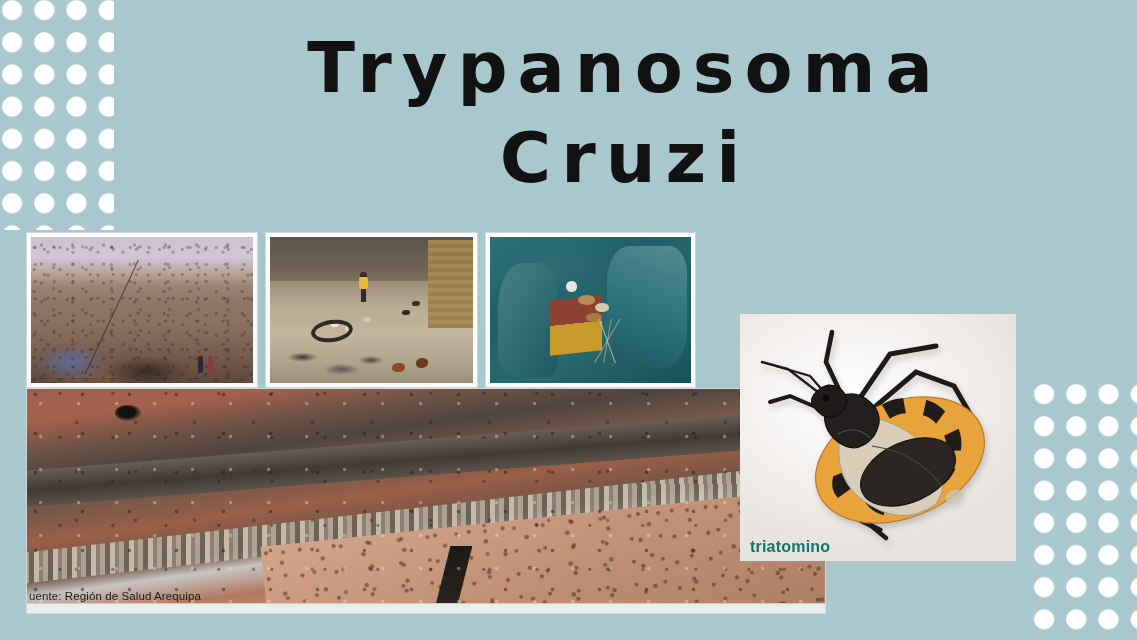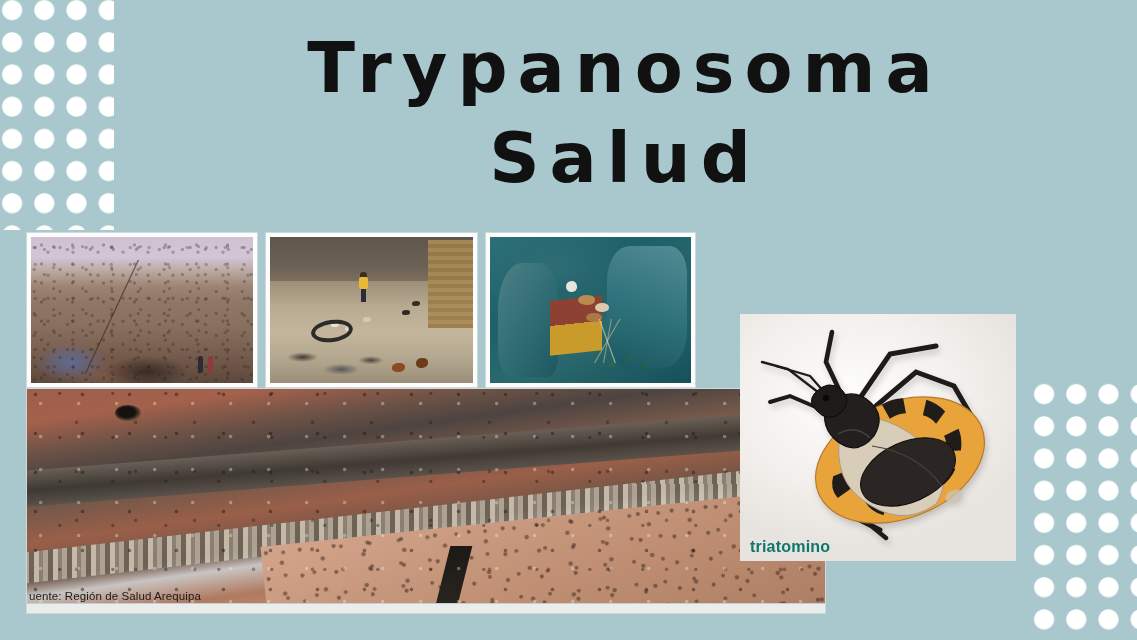--- a/index.html
+++ b/index.html
@@ -367,21 +367,21 @@
 </style>
 </head>
 <body>
 
 <div class="slide">
 
   <div class="dots dots-tl"></div>
   <div class="dots dots-br"></div>
 
   <div class="title">Trypanosoma
-Salud</div>
+Cruzi</div>
 
   <div class="collage">
 
     <div class="photo-row">
 
       <div class="frame frame-a">
         <div class="inner">
           <div class="ph-hillside">
             <div class="hill-figs">
                 <i></i>

